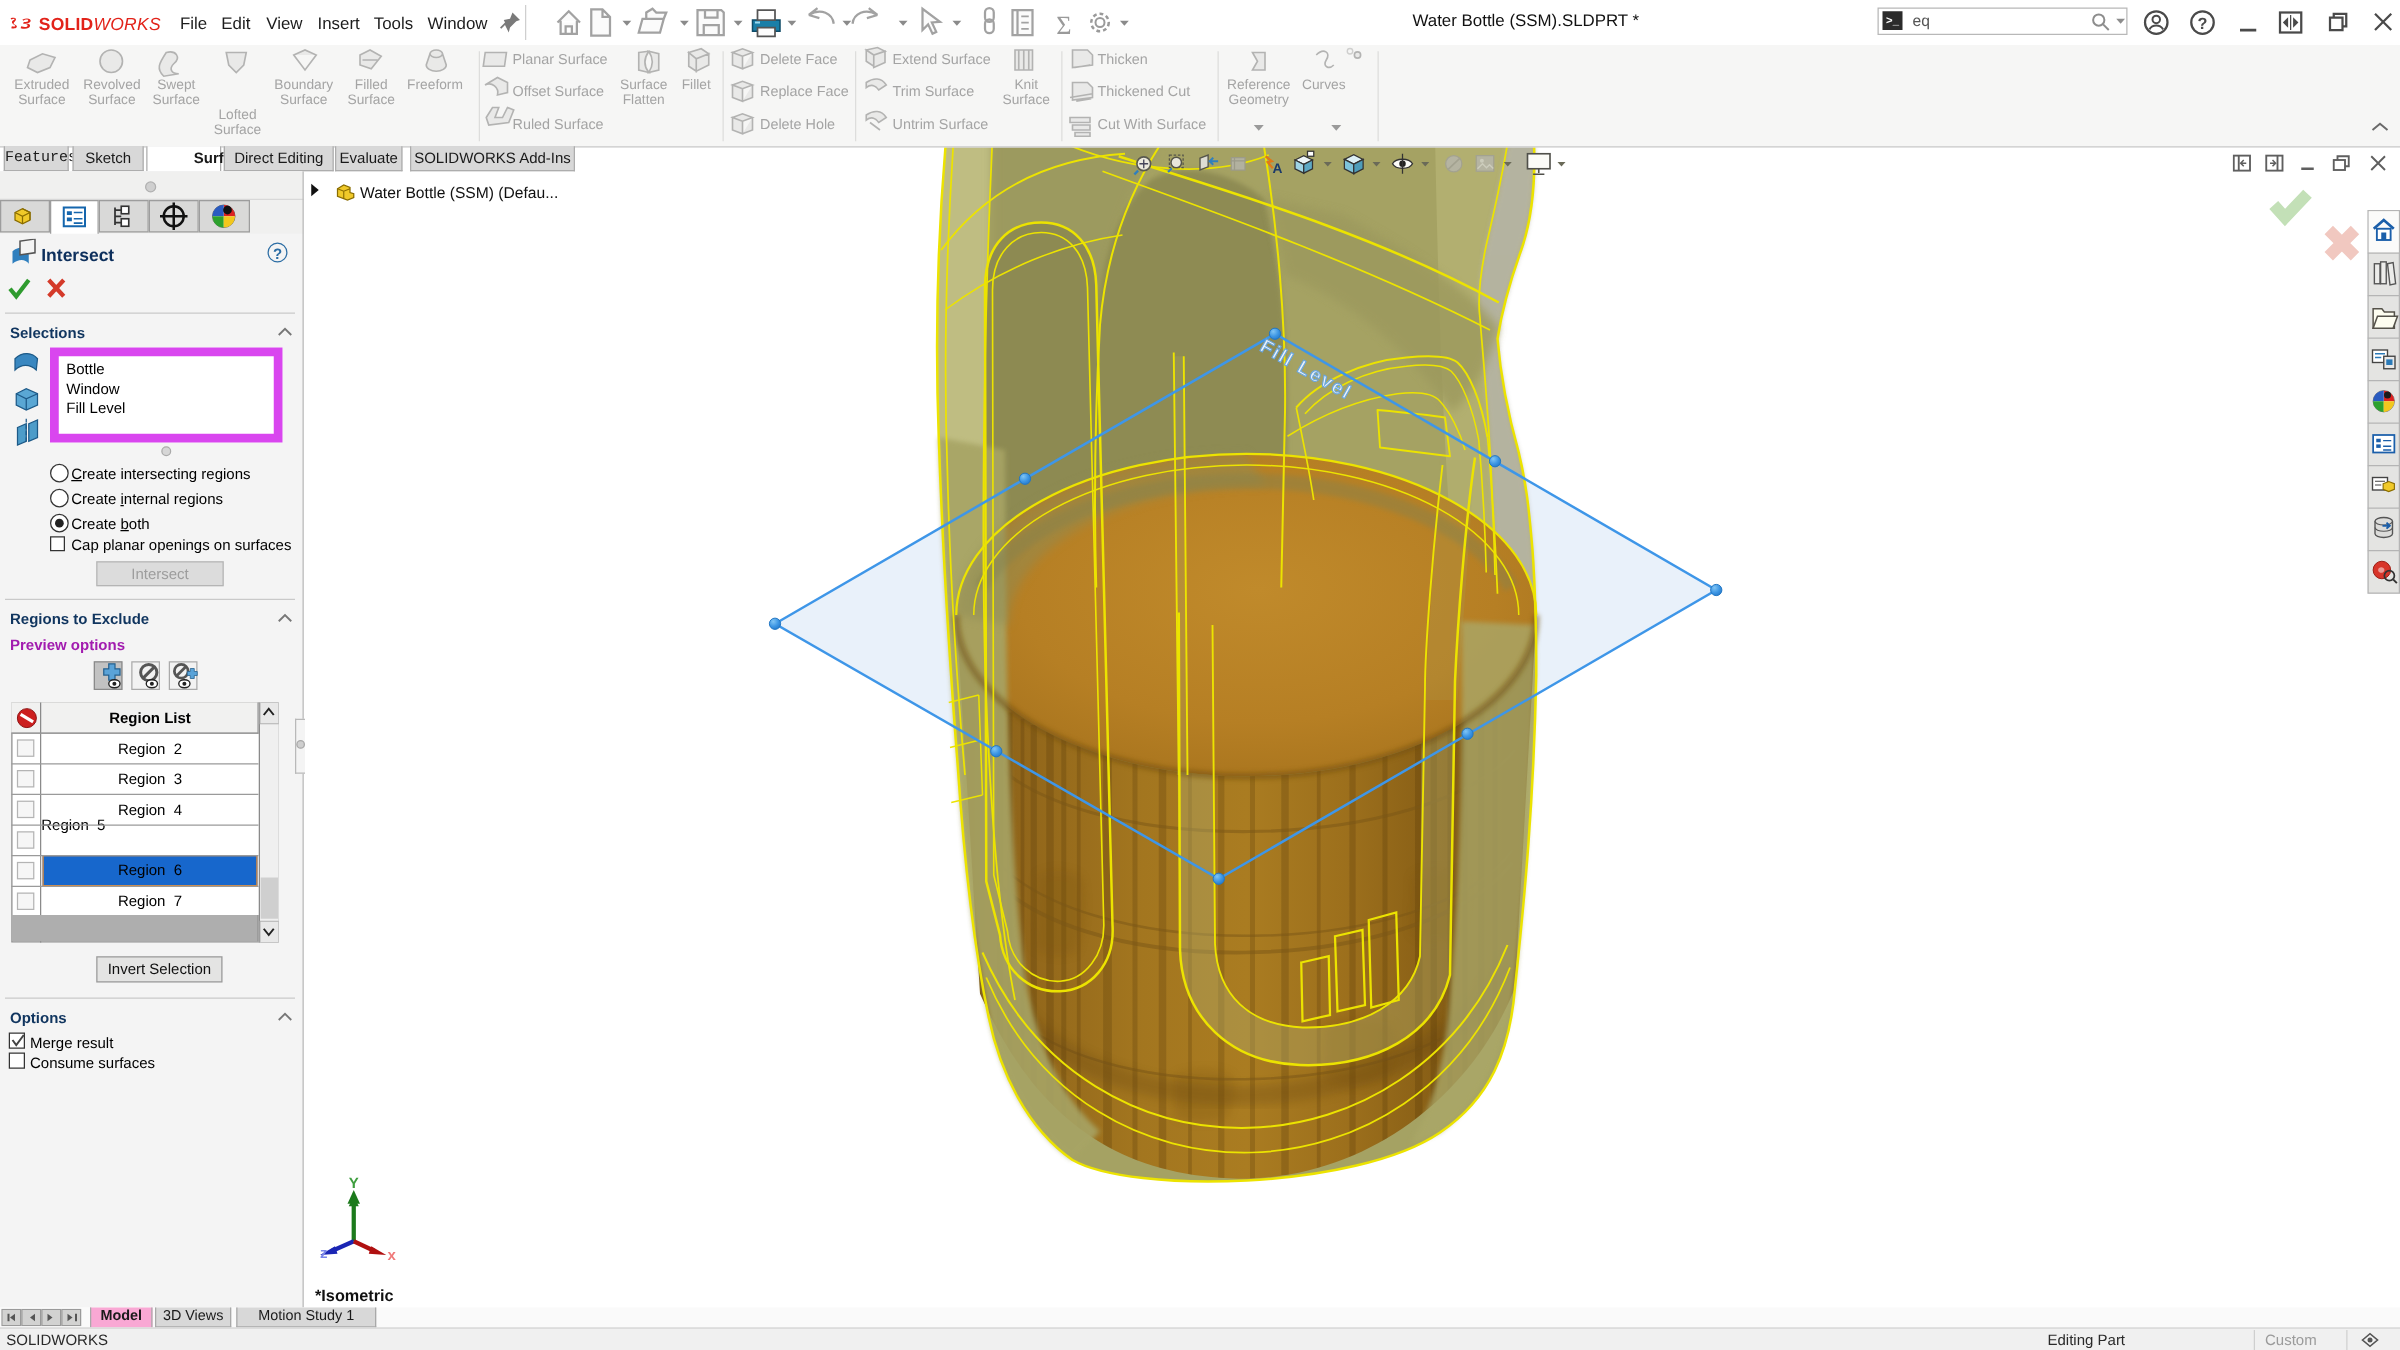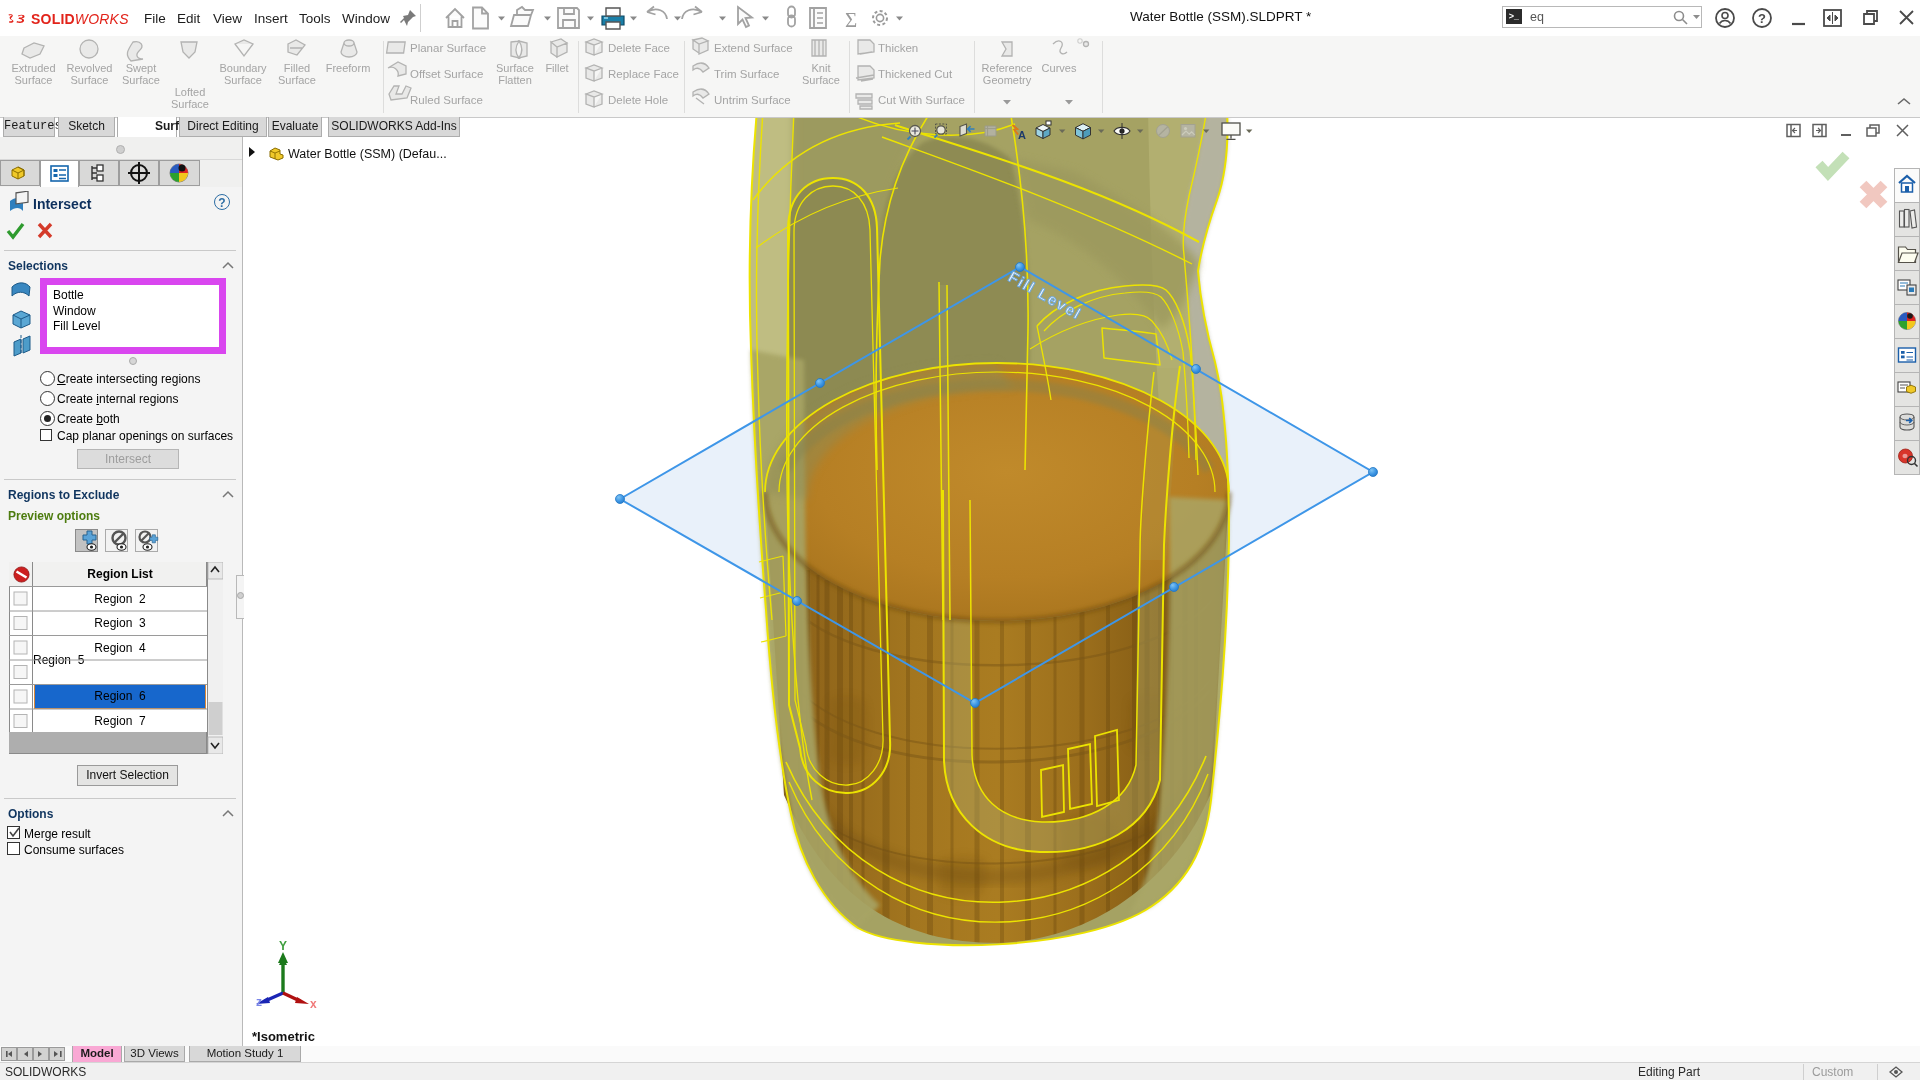--- a/index.html
+++ b/index.html
@@ -456,21 +456,21 @@
   <div class="abs ptext" style="left:57px;top:275px;">Create <span style="text-decoration:underline;">b</span>oth</div>
   <div class="abs" style="left:40px;top:292px;width:12px;height:12px;border:1.2px solid #333;background:#fff;box-sizing:border-box;"></div>
   <div class="abs ptext" style="left:57px;top:292px;">Cap planar openings on surfaces</div>
   <div class="abs" style="left:77px;top:312px;width:102px;height:20px;background:#dcdcdc;border:1px solid #b5b5b5;box-sizing:border-box;color:#9d9d9d;font-size:12px;text-align:center;line-height:18px;">Intersect</div>
   <div class="abs" style="left:4px;top:342px;width:232px;height:1px;background:#c9c9c9;"></div>
 
   <div class="abs hdr" style="left:8px;top:351px;">Regions to Exclude</div>
   <svg class="abs" style="left:222px;top:353px" width="12" height="8" viewBox="0 0 12 8">
       <path d="M1 7 l5 -5 l5 5" fill="none" stroke="#777" stroke-width="1.5"></path>
     </svg>
-  <div class="abs" style="left:8px;top:372px;font-size:12px;font-weight:bold;color:#4d7c0f;">Preview options</div>
+  <div class="abs" style="left:8px;top:372px;font-size:12px;font-weight:bold;color:#a21caf;">Preview options</div>
   <div class="abs" style="left:75px;top:392px;width:23px;height:23px;background:#c2c2c2;border:1px solid #8a8a8a;box-sizing:border-box;"></div>
   <div class="abs" style="left:105px;top:392px;width:23px;height:23px;background:#f2f2f2;border:1px solid #aaa;box-sizing:border-box;"></div>
   <div class="abs" style="left:135px;top:392px;width:23px;height:23px;background:#f2f2f2;border:1px solid #aaa;box-sizing:border-box;"></div>
   <svg class="abs" style="left:75px;top:392px" width="85" height="23" viewBox="0 0 85 23">
     <path d="M8 6 h4 v-4 h5 v4 h4 v5 h-4 v4 h-5 v-4 h-4 z" fill="#5aa3d8" stroke="#27628f" stroke-width="1"></path>
     <path d="M12 18 a4.5 3.2 0 0 0 9 0 a4.5 3.2 0 0 0 -9 0" fill="#fff" stroke="#222" stroke-width="1.1"></path>
       <circle cx="16.5" cy="18" r="1.6" fill="#222"></circle>
     <circle cx="44" cy="9" r="6.5" fill="none" stroke="#555" stroke-width="2.4"></circle>
       <path d="M39.5 13.5 l9 -9" stroke="#555" stroke-width="2.4"></path>
     <path d="M42 18 a4.5 3.2 0 0 0 9 0 a4.5 3.2 0 0 0 -9 0" fill="#fff" stroke="#222" stroke-width="1.1"></path>

